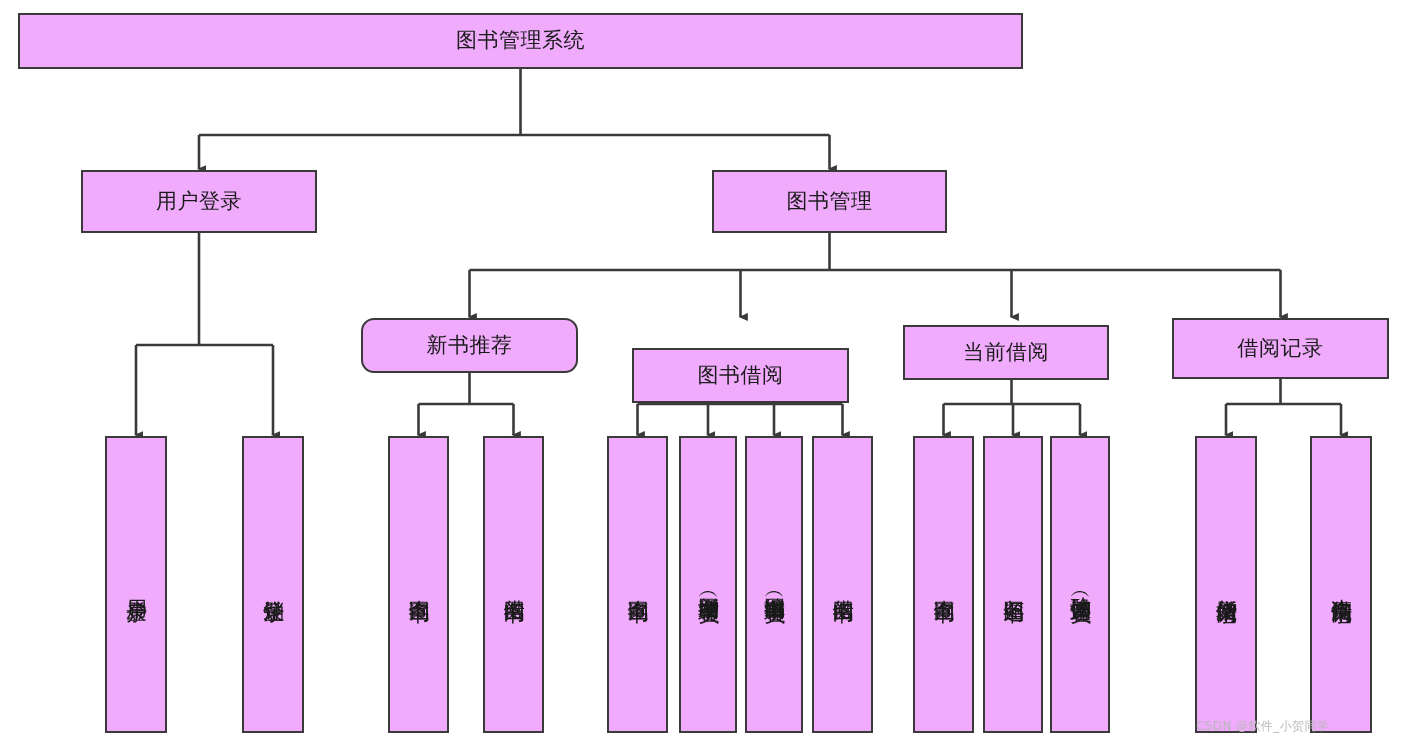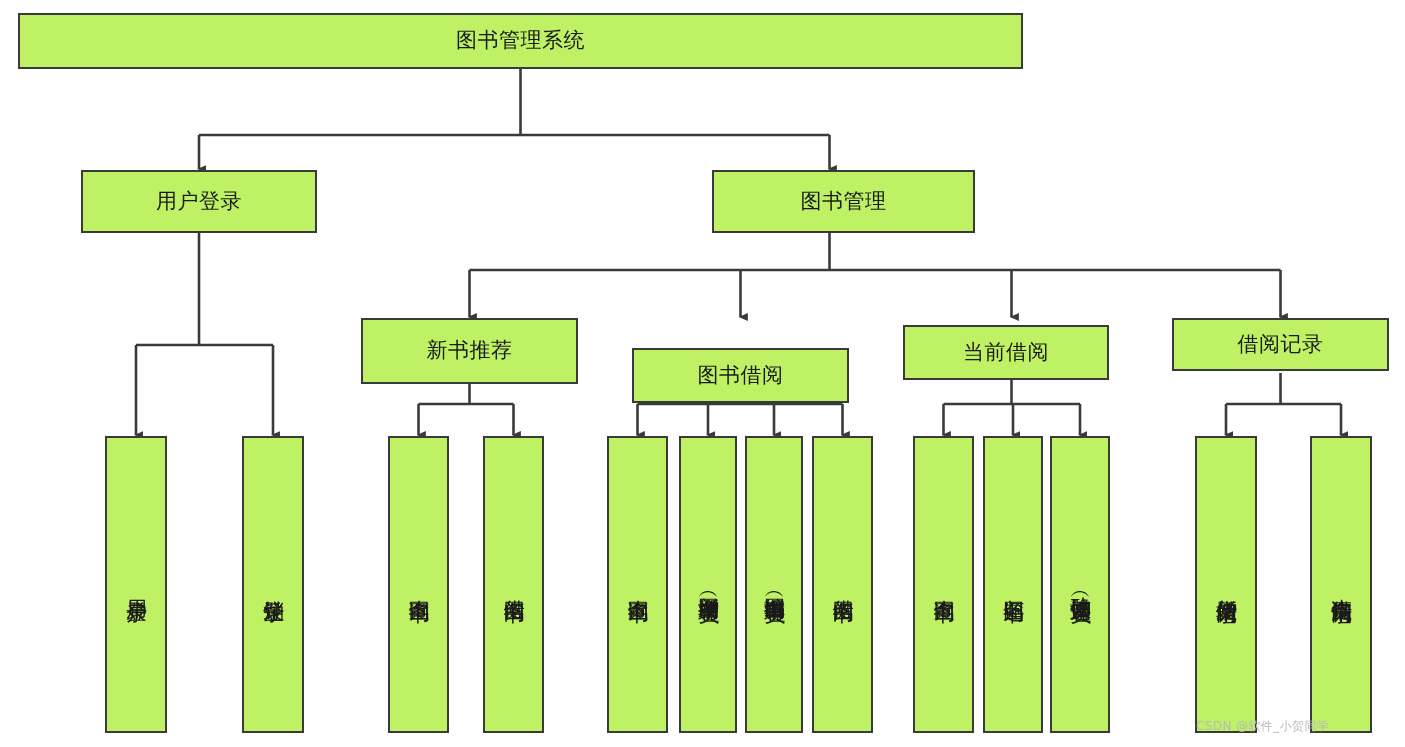--- a/index.html
+++ b/index.html
@@ -22,21 +22,21 @@
     position: absolute;
     left: 0;
     top: 0;
     width: 1405px;
     height: 747px;
     pointer-events: none;
   }
   .node {
     position: absolute;
     box-sizing: border-box;
-    background: #bef264;
+    background: #f0abfc;
     border: 2px solid #3a3a3a;
     display: flex;
     align-items: center;
     justify-content: center;
   }
   .node-h .label {
     font-size: 21px;
     line-height: 1.2;
     color: #1a1a1a;
     letter-spacing: 0.5px;
@@ -113,33 +113,33 @@
       </g>
   </svg>
 
   <div id="nodes-layer">
       <div class="node node-h" style="left: 18px; top: 13px; width: 1005px; height: 56px;">
         <span class="label">图书管理系统</span>
       </div>
       <div class="node node-h" style="left: 81px; top: 170px; width: 236px; height: 63px;">
         <span class="label">用户登录</span>
       </div>
-      <div class="node node-h" style="left: 712px; top: 170px; width: 263px; height: 63px;">
+      <div class="node node-h" style="left: 712px; top: 170px; width: 235px; height: 63px;">
         <span class="label">图书管理</span>
       </div>
-      <div class="node node-h" style="left: 361px; top: 318px; width: 217px; height: 66px;">
+      <div class="node node-h" style="left: 361px; top: 318px; width: 217px; height: 55px; border-radius: 13px;">
         <span class="label">新书推荐</span>
       </div>
       <div class="node node-h" style="left: 632px; top: 318px; width: 217px; height: 55px; margin-top: 30px;">
         <span class="label">图书借阅</span>
       </div>
       <div class="node node-h" style="left: 903px; top: 325px; width: 206px; height: 55px;">
         <span class="label">当前借阅</span>
       </div>
-      <div class="node node-h" style="left: 1172px; top: 318px; width: 217px; height: 53px;">
+      <div class="node node-h" style="left: 1172px; top: 318px; width: 217px; height: 61px;">
         <span class="label">借阅记录</span>
       </div>
       <div class="node node-v" style="left: 105px; top: 436px; width: 62px; height: 297px;">
         <span class="label">用户登录</span>
       </div>
       <div class="node node-v" style="left: 242px; top: 436px; width: 62px; height: 297px;">
         <span class="label">注销登录</span>
       </div>
       <div class="node node-v" style="left: 388px; top: 436px; width: 61px; height: 297px;">
         <span class="label">查询图书</span>

